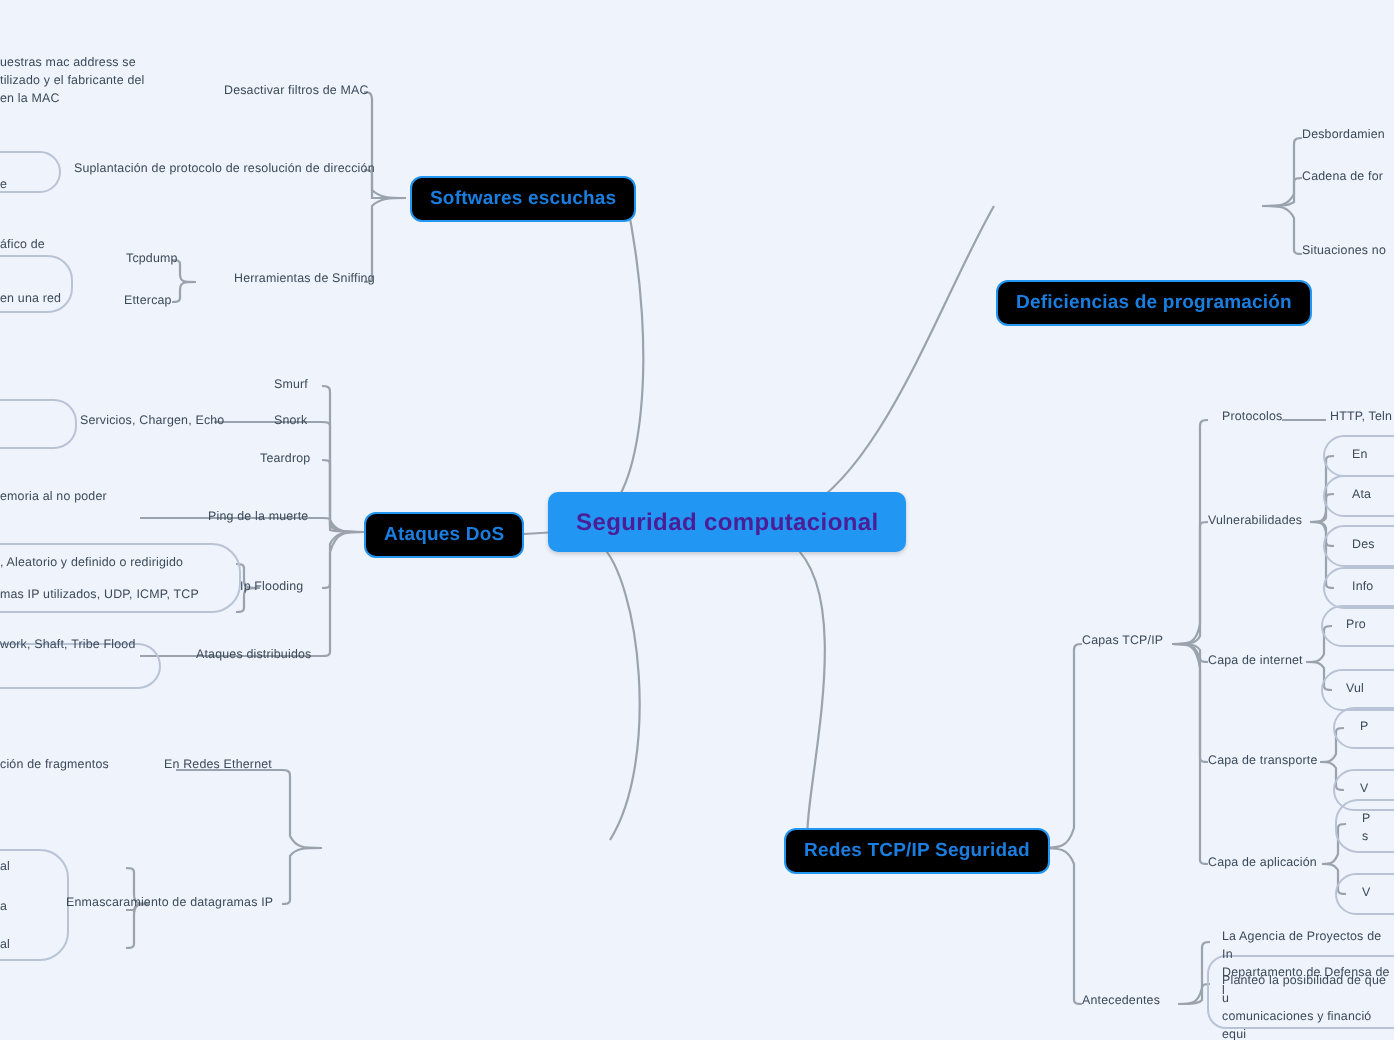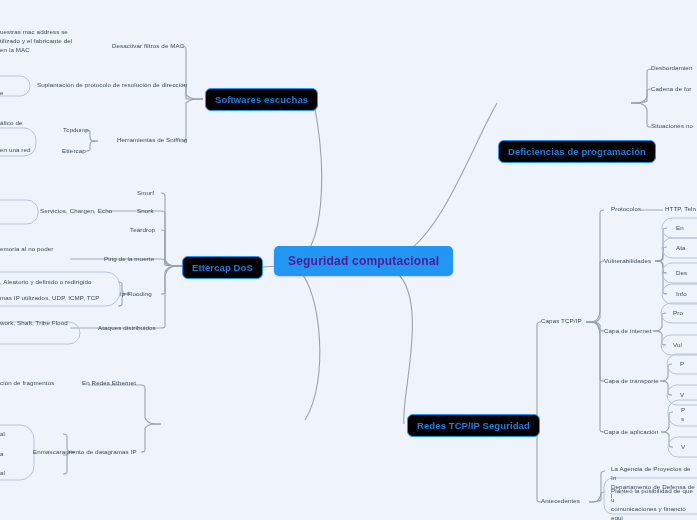--- a/index.html
+++ b/index.html
@@ -135,26 +135,26 @@
       <rect x="668" y="400" width="60" height="26" rx="11"></rect>
       <rect x="668" y="437" width="60" height="20" rx="10"></rect>
       <rect x="604" y="478" width="120" height="36" rx="9"></rect>
     </g>
   </svg>
 
   <div class="node root" style="left:274px;top:246px;">Seguridad computacional</div>
 
   <div class="node main" style="left:205px;top:88px;">Softwares escuchas</div>
 
-  <div class="node main" style="left:182px;top:256px;">Ettercap DoS</div>
+  <div class="node main" style="left:182px;top:256px;">Ataques DoS</div>
 
 
   <div class="node main" style="left:498px;top:92px;margin-top:48px;">Deficiencias de programación</div>
 
-  <div class="node main" style="left:407px;top:414px;">Redes TCP/IP Seguridad</div>
+  <div class="node main" style="left:392px;top:414px;">Redes TCP/IP Seguridad</div>
 
   <div class="node sub wrap" style="left:0px;top:28px;">uestras mac address se
 tilizado y el fabricante del
 en la MAC</div>
 
   <div class="node sub" style="left:112px;top:42px;">Desactivar filtros de MAC</div>
 
   <div class="node sub" style="left:37px;top:81px;">Suplantación de protocolo de resolución de dirección</div>
 
   <div class="node sub" style="left:0px;top:89px;">e</div>

